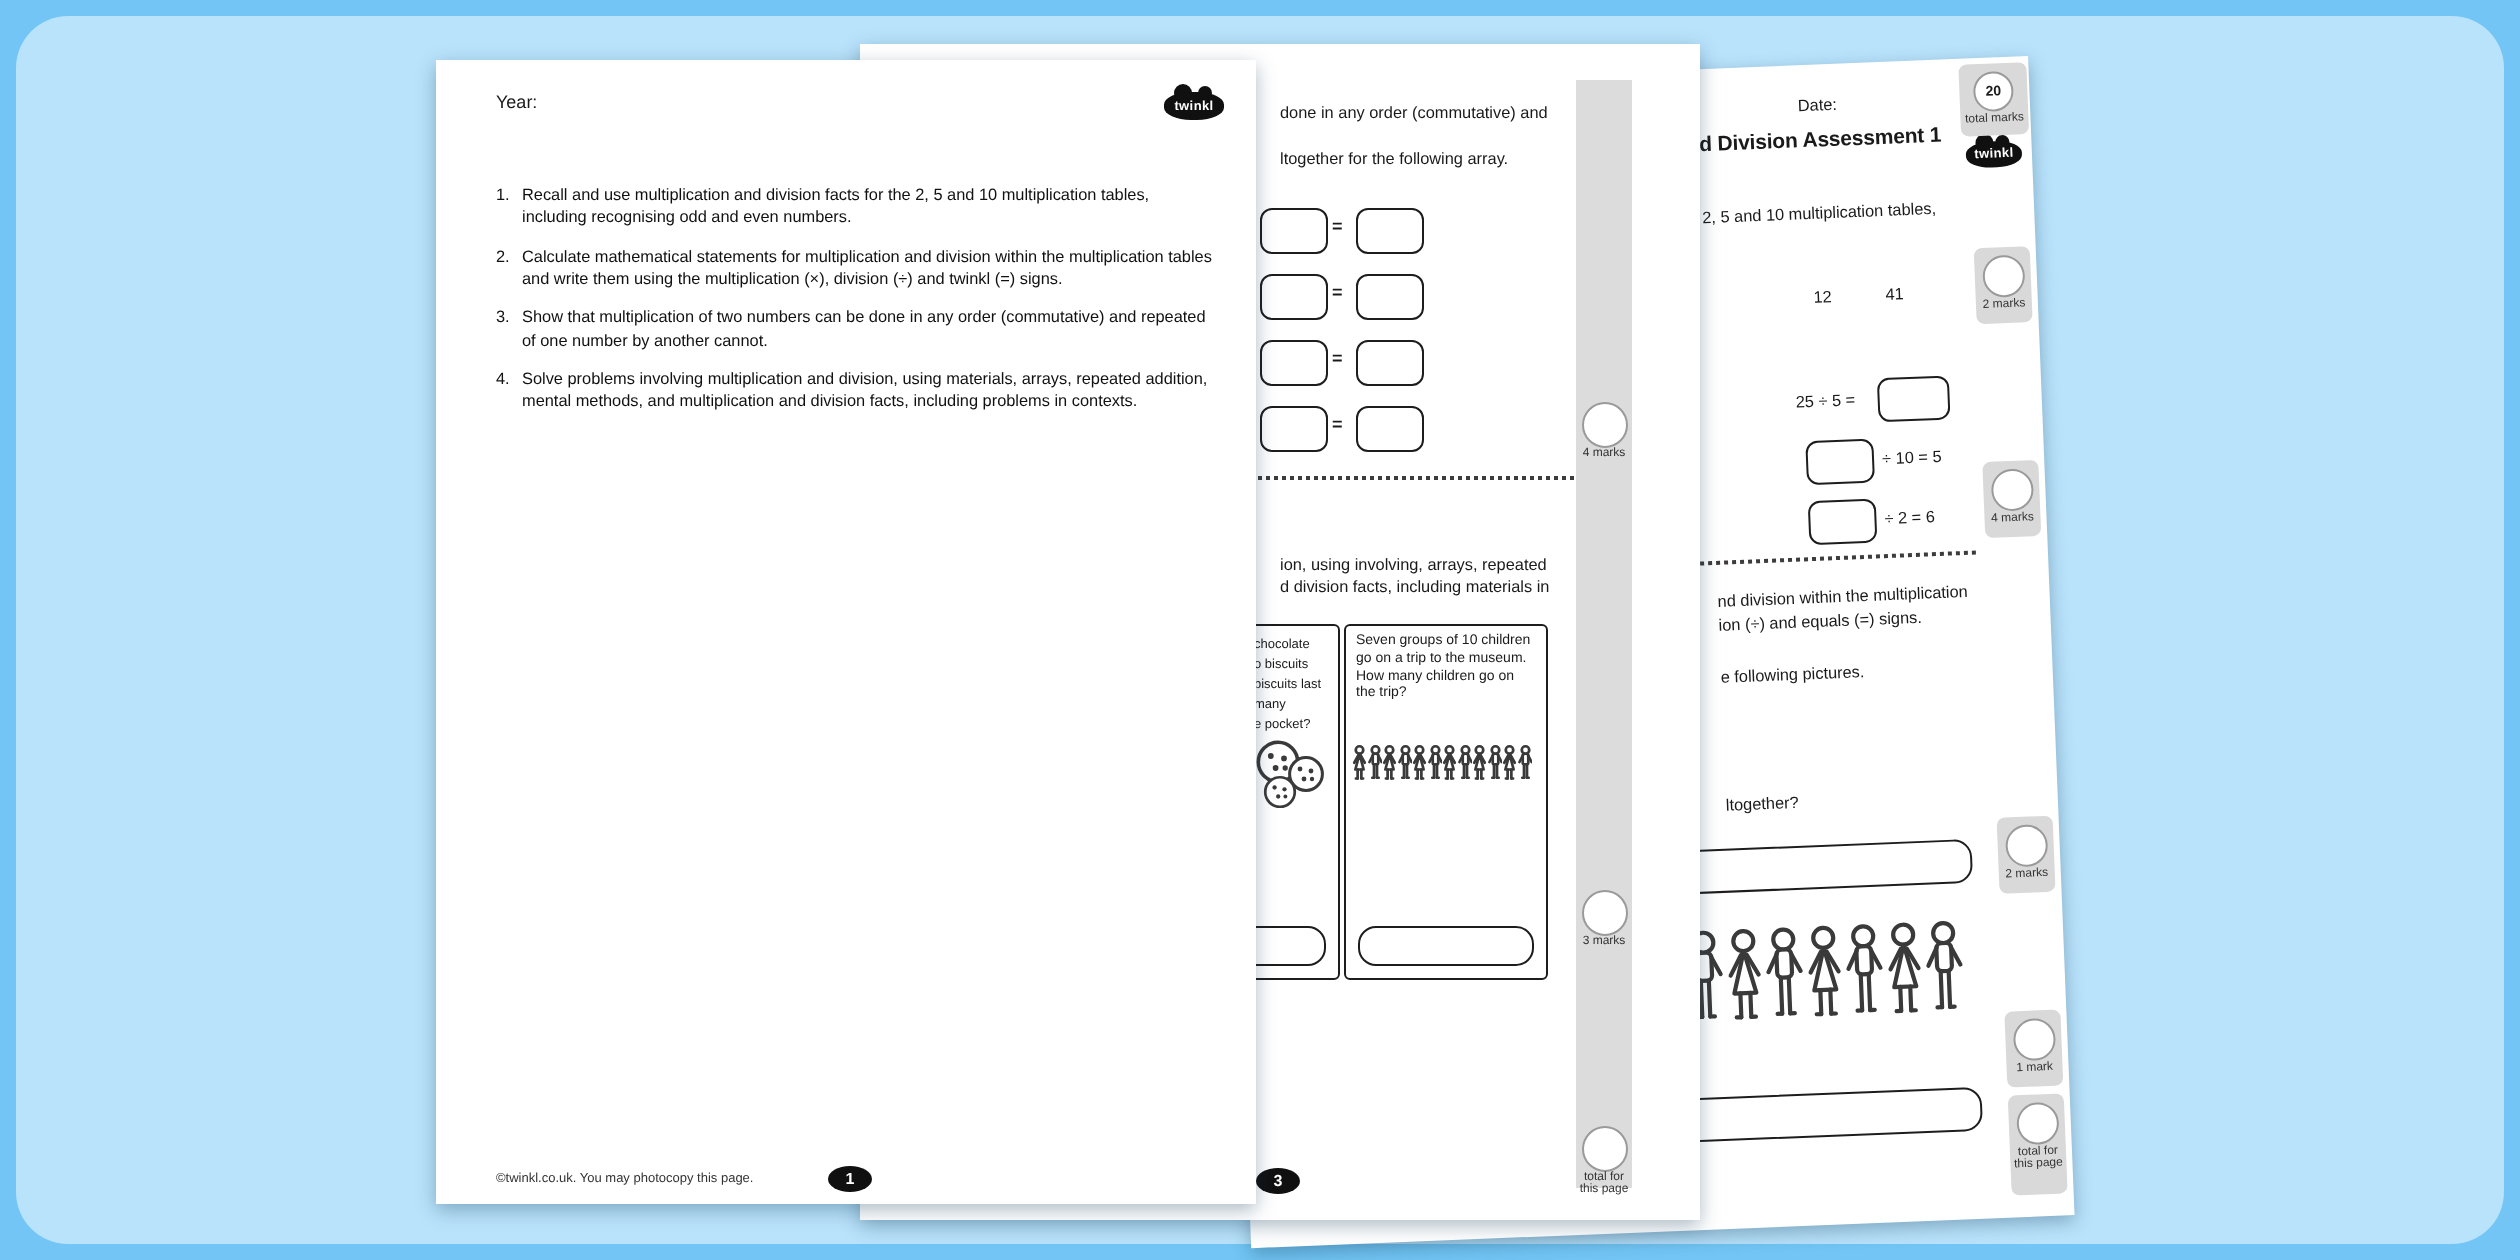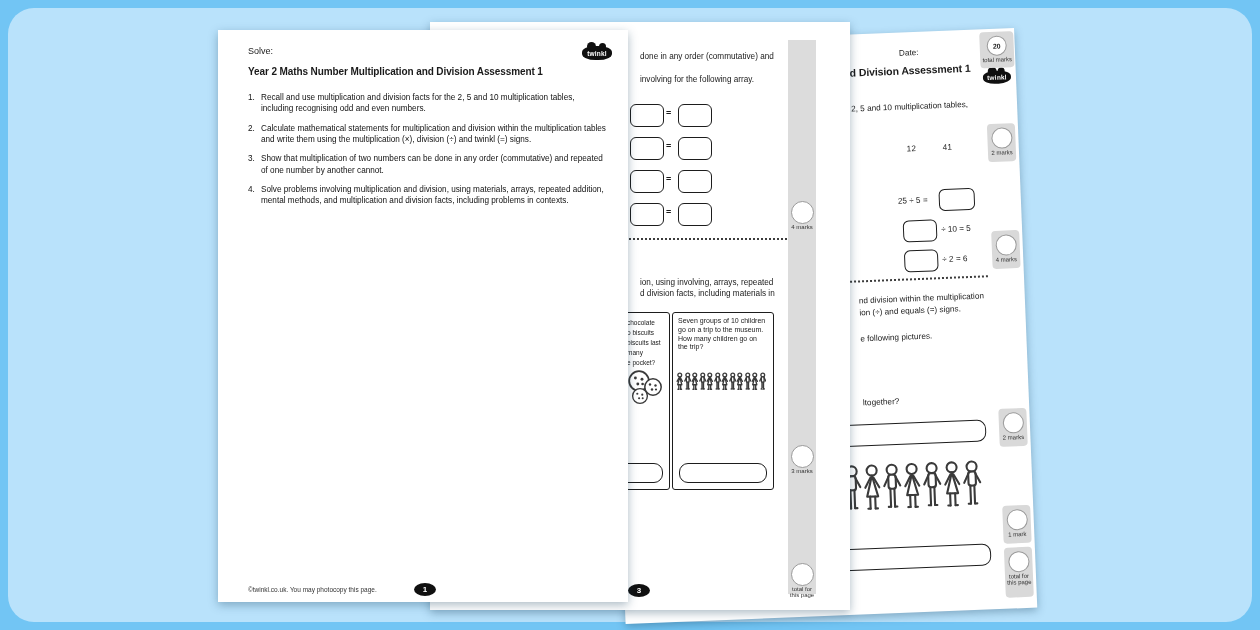--- a/index.html
+++ b/index.html
@@ -161,21 +161,21 @@
       <div class="ml2">1 mark</div>
     </div>
     <div class="mbox" style="top:519px;height:50px">
       <div class="mc2"></div>
       <div class="ml2">total for this page</div>
     </div>
   </div>
 
   <div class="page p2">
     <div class="t f8" style="left:210px;top:30px">done in any order (commutative) and</div>
-    <div class="t f8" style="left:210px;top:53px">involving for the following array.</div>
+    <div class="t f8" style="left:210px;top:53px">ltogether for the following array.</div>
 
     <div class="eq-box" style="left:200px;top:82px"></div>
     <div class="t f9 b" style="left:236px;top:86px">=</div>
     <div class="eq-box" style="left:248px;top:82px"></div>
 
     <div class="eq-box" style="left:200px;top:115px"></div>
     <div class="t f9 b" style="left:236px;top:119px">=</div>
     <div class="eq-box" style="left:248px;top:115px"></div>
 
     <div class="eq-box" style="left:200px;top:148px"></div>
@@ -257,22 +257,21 @@
     <div class="mlabel" style="left:358px;top:202px;width:28px">4 marks</div>
     <div class="mc" style="left:361px;top:423px"></div>
     <div class="mlabel" style="left:358px;top:446px;width:28px">3 marks</div>
     <div class="mc" style="left:361px;top:541px"></div>
     <div class="mlabel" style="left:358px;top:564px;width:28px">total for this page</div>
 
     <div class="oval" style="left:198px;top:562px">3</div>
   </div>
 
   <div class="page p1">
-    <div class="t f9" style="left:30px;top:16px">Solve:</div>
-    <div class="t title1" style="left:30px;top:36px">Year 2 Maths Number Multiplication and Division Assessment 1</div>
+    <div class="t f9" style="left:30px;top:16px">Year:</div>
     <div class="logo" style="right:16px;top:16px;width:30px;height:14px">
       <span>twinkl</span>
     </div>
 
     <div class="objs">
       <div class="obj">
         <span class="n">1.</span>
         <span>Recall and use multiplication and division facts for the 2, 5 and 10 multiplication tables, including recognising odd and even numbers.</span>
       </div>
       <div class="obj">

